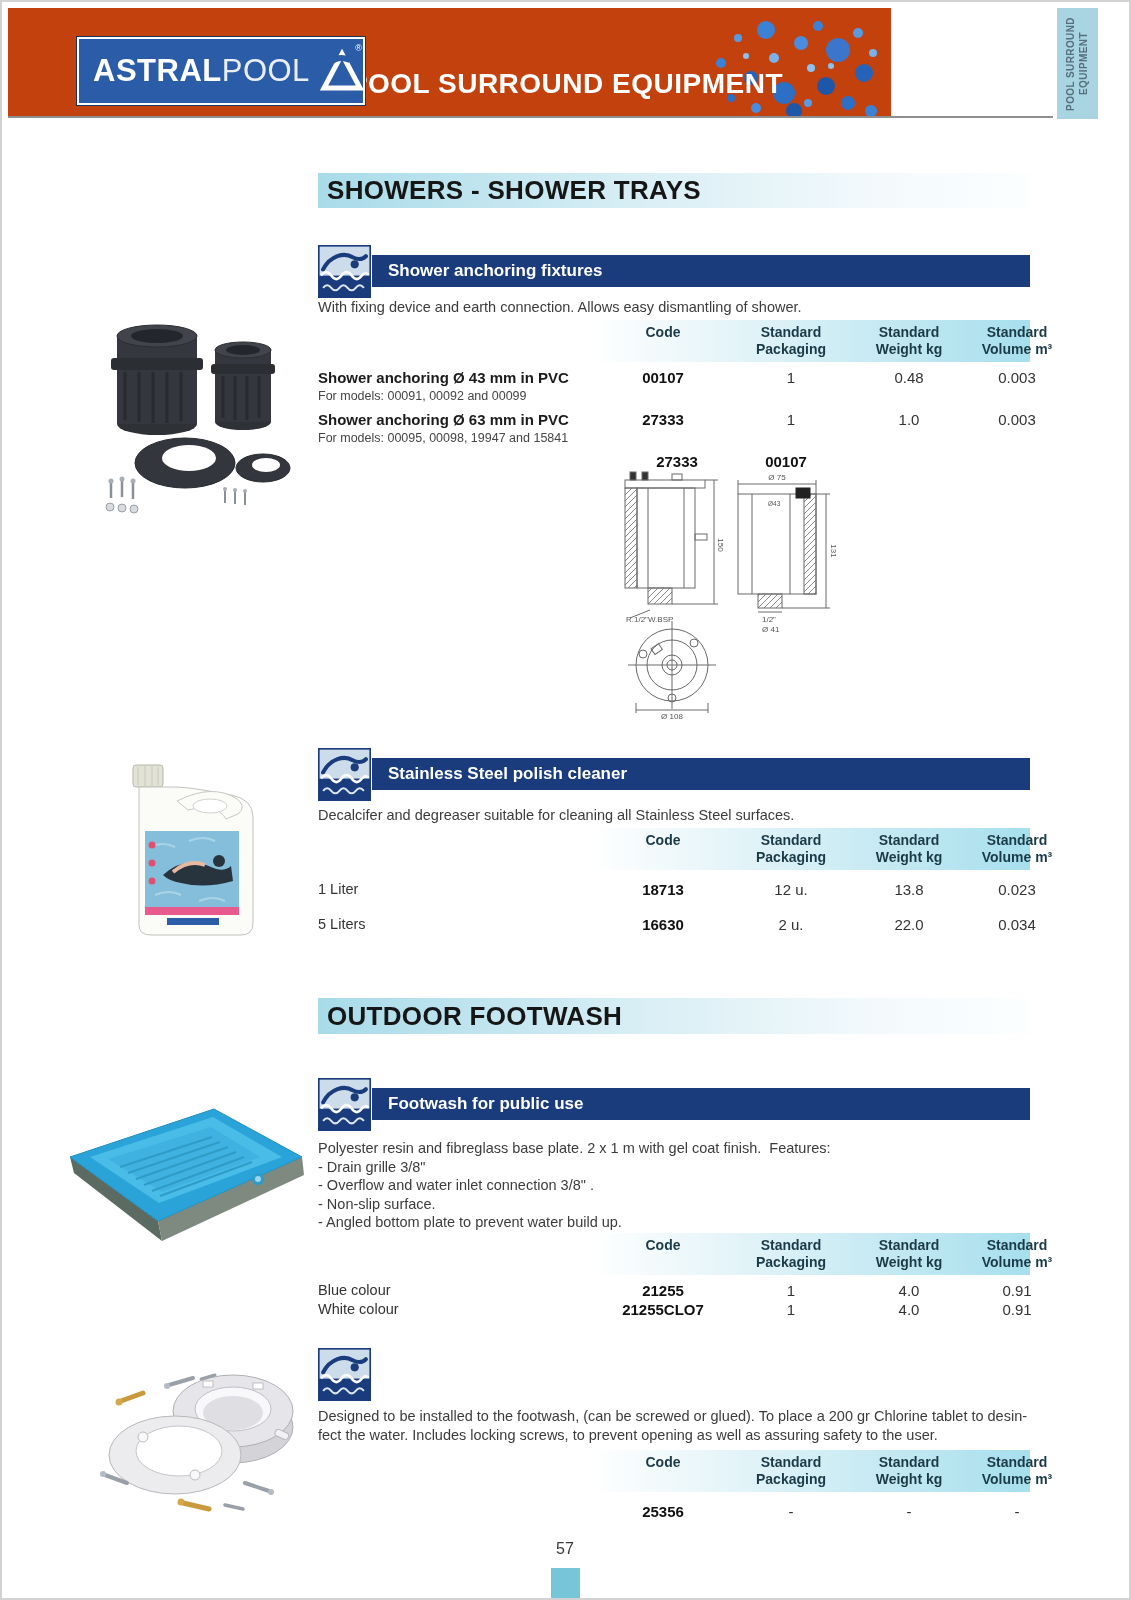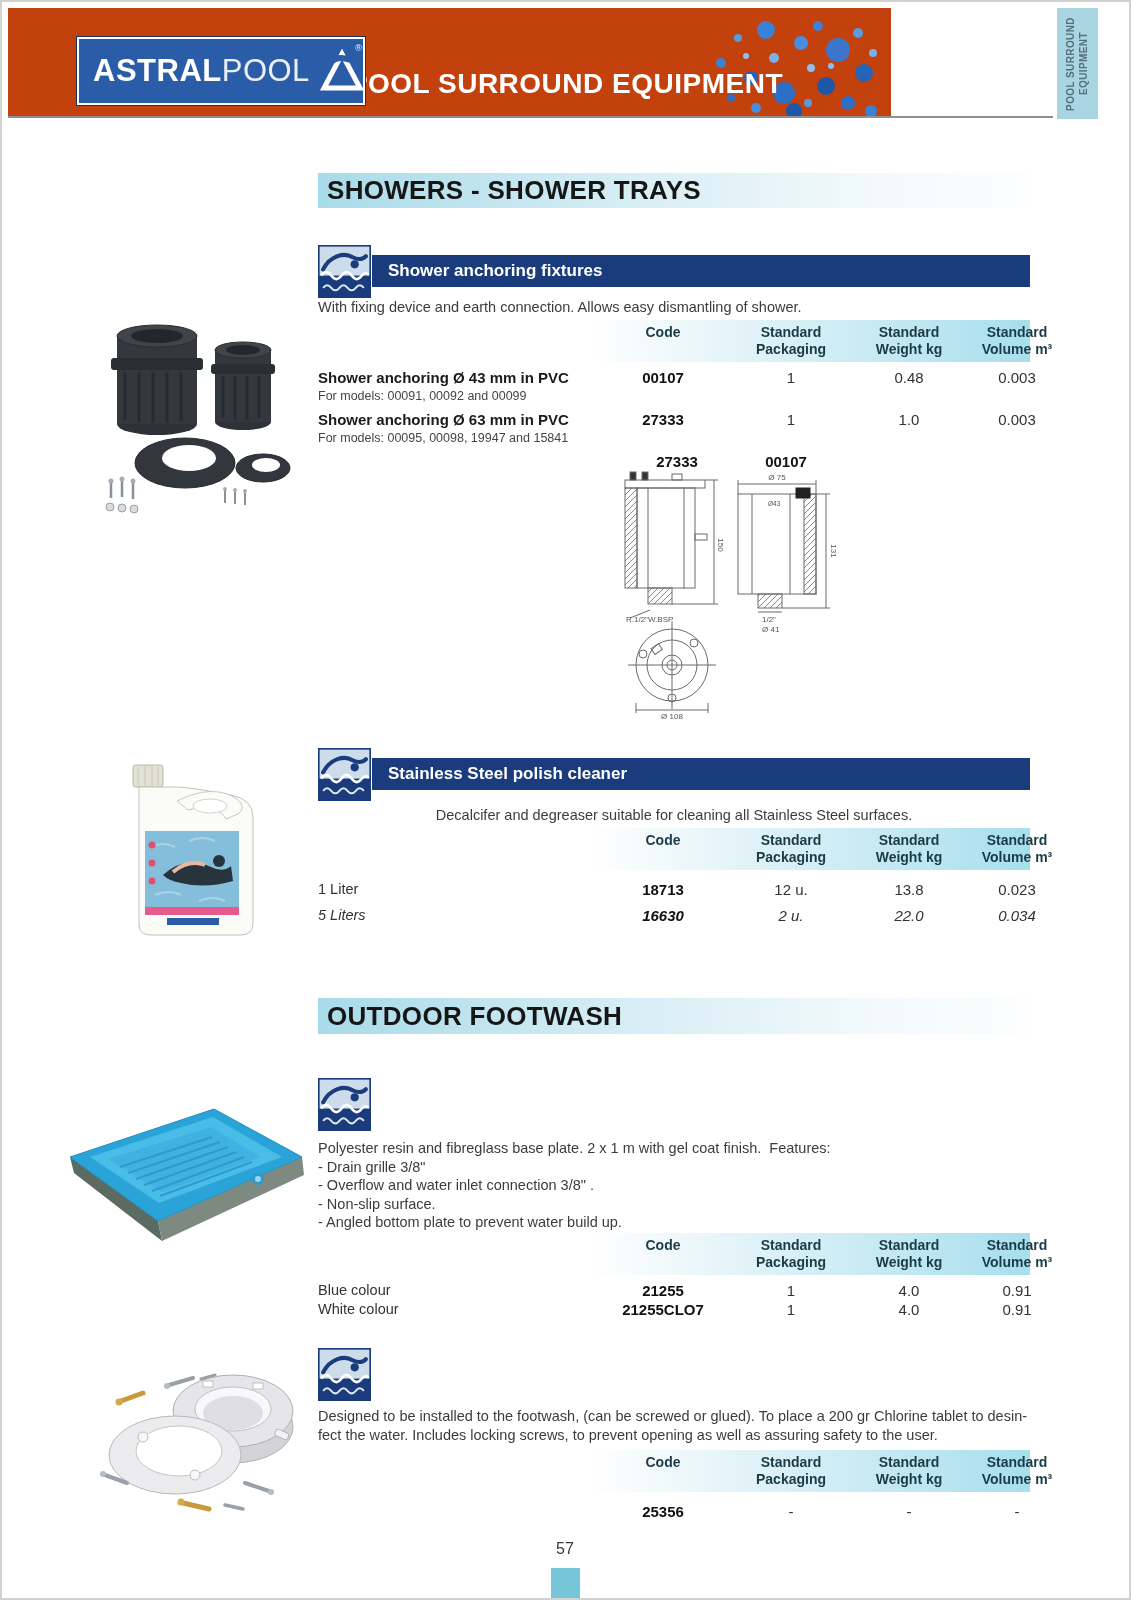--- a/index.html
+++ b/index.html
@@ -289,21 +289,21 @@
   <svg class="abs wave-icon" style="left:318px;top:748px;" viewBox="0 0 52 52">
     <rect x="0" y="0" width="52" height="52" fill="#ccdcea"></rect>
     <rect x="0" y="30" width="52" height="22" fill="#1a3c7d"></rect>
     <path d="M5 24 C12 10 26 7 34 12 C40 15 44 14 47 11" fill="none" stroke="#1a3c7d" stroke-width="4" stroke-linecap="round"></path>
     <circle cx="36" cy="19" r="4" fill="#1a3c7d"></circle>
     <path d="M3 30 q5 -7 10 0 q5 7 10 0 q5 -7 10 0 q5 7 10 0 q3 -4 7 -1" stroke="#ffffff" stroke-width="2.5" fill="none"></path>
     <path d="M5 42 q4 -5 8 0 t8 0 t8 0 t8 0 t8 0" stroke="#dce6f2" stroke-width="2" fill="none"></path>
     <rect x="0.8" y="0.8" width="50.4" height="50.4" fill="none" stroke="#1a3c7d" stroke-width="1.6"></rect>
   </svg>
   <div class="abs navy-bar" style="left:372px;top:758px;">Stainless Steel polish cleaner</div>
-  <div class="abs desc" style="left:318px;top:806px;text-align:center;">Decalcifer and degreaser suitable for cleaning all Stainless Steel surfaces.</div>
+  <div class="abs desc" style="left:318px;top:806px;">Decalcifer and degreaser suitable for cleaning all Stainless Steel surfaces.</div>
 
   <div class="abs ptable" style="left:318px;top:828px;">
     <div class="thead">
       <div class="thead-bg"></div>
       <div class="grid" style="height:42px;">
         <div></div>
         <div class="th">Code</div>
         <div class="th">
           <div>Standard</div>
             <div>Packaging</div>
@@ -318,21 +318,21 @@
           </div>
       </div>
     </div>
     <div class="grid trow" style="margin-top:10px;">
       <div class="cell name-cell pname-reg">1 Liter</div>
       <div class="cell code">18713</div>
       <div class="cell">12 u.</div>
       <div class="cell">13.8</div>
       <div class="cell">0.023</div>
     </div>
-    <div class="grid" style="margin-top:7px;font-style:italic;">
+    <div class="grid" style="margin-top:16px;">
       <div class="cell name-cell pname-reg">5 Liters</div>
       <div class="cell code">16630</div>
       <div class="cell">2 u.</div>
       <div class="cell">22.0</div>
       <div class="cell">0.034</div>
     </div>
   </div>
 
   <svg class="abs" style="left:125px;top:755px;" width="140" height="185" viewBox="0 0 140 185">
     <rect x="8" y="10" width="30" height="22" rx="3" fill="#e2e2d6" stroke="#b5b5aa"></rect>
@@ -359,20 +359,21 @@
 
   <svg class="abs wave-icon" style="left:318px;top:1078px;" viewBox="0 0 52 52">
     <rect x="0" y="0" width="52" height="52" fill="#ccdcea"></rect>
     <rect x="0" y="30" width="52" height="22" fill="#1a3c7d"></rect>
     <path d="M5 24 C12 10 26 7 34 12 C40 15 44 14 47 11" fill="none" stroke="#1a3c7d" stroke-width="4" stroke-linecap="round"></path>
     <circle cx="36" cy="19" r="4" fill="#1a3c7d"></circle>
     <path d="M3 30 q5 -7 10 0 q5 7 10 0 q5 -7 10 0 q5 7 10 0 q3 -4 7 -1" stroke="#ffffff" stroke-width="2.5" fill="none"></path>
     <path d="M5 42 q4 -5 8 0 t8 0 t8 0 t8 0 t8 0" stroke="#dce6f2" stroke-width="2" fill="none"></path>
     <rect x="0.8" y="0.8" width="50.4" height="50.4" fill="none" stroke="#1a3c7d" stroke-width="1.6"></rect>
   </svg>
+  <div class="abs navy-bar" style="left:372px;top:1088px;">Footwash for public use</div>
 
   <div class="abs" style="left:318px;top:1139px;">
     <div class="desc">Polyester resin and fibreglass base plate. 2 x 1 m with gel coat finish.  Features:</div>
     <div class="desc">- Drain grille 3/8"</div>
     <div class="desc">- Overflow and water inlet connection 3/8" .</div>
     <div class="desc">- Non-slip surface.</div>
     <div class="desc">- Angled bottom plate to prevent water build up.</div>
   </div>
 
   <div class="abs ptable" style="left:318px;top:1233px;">

